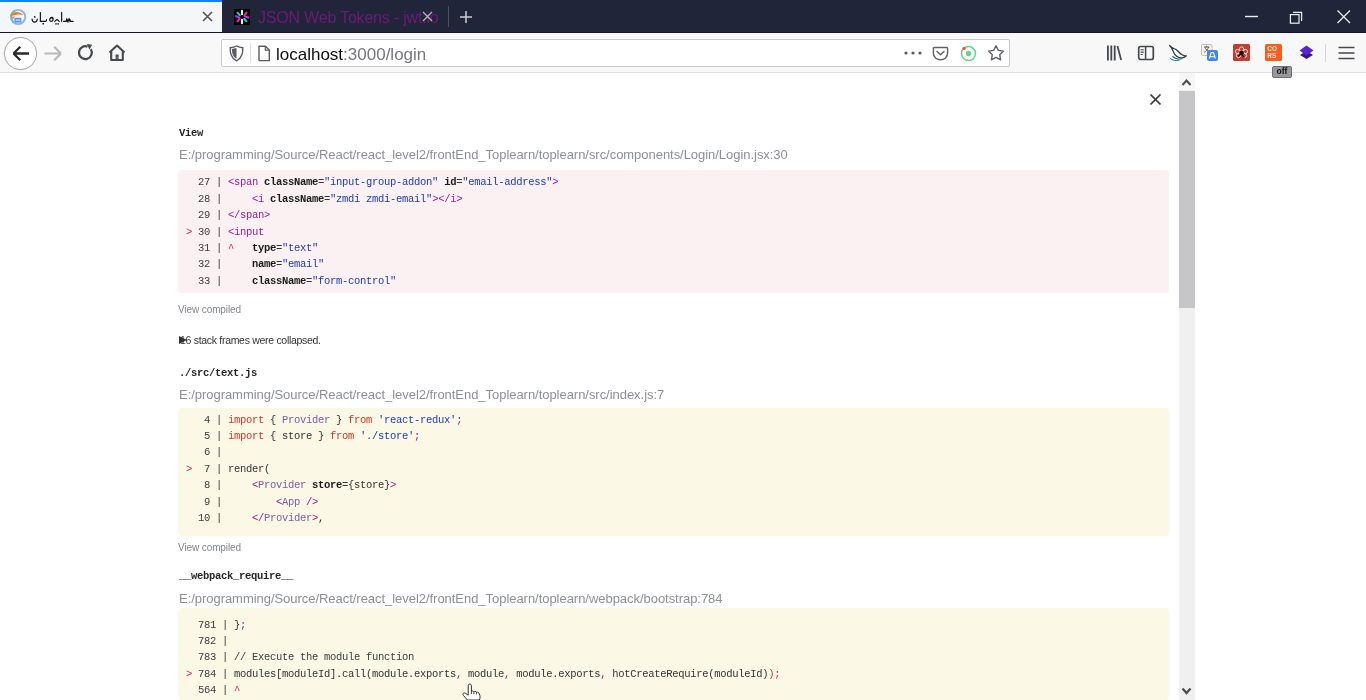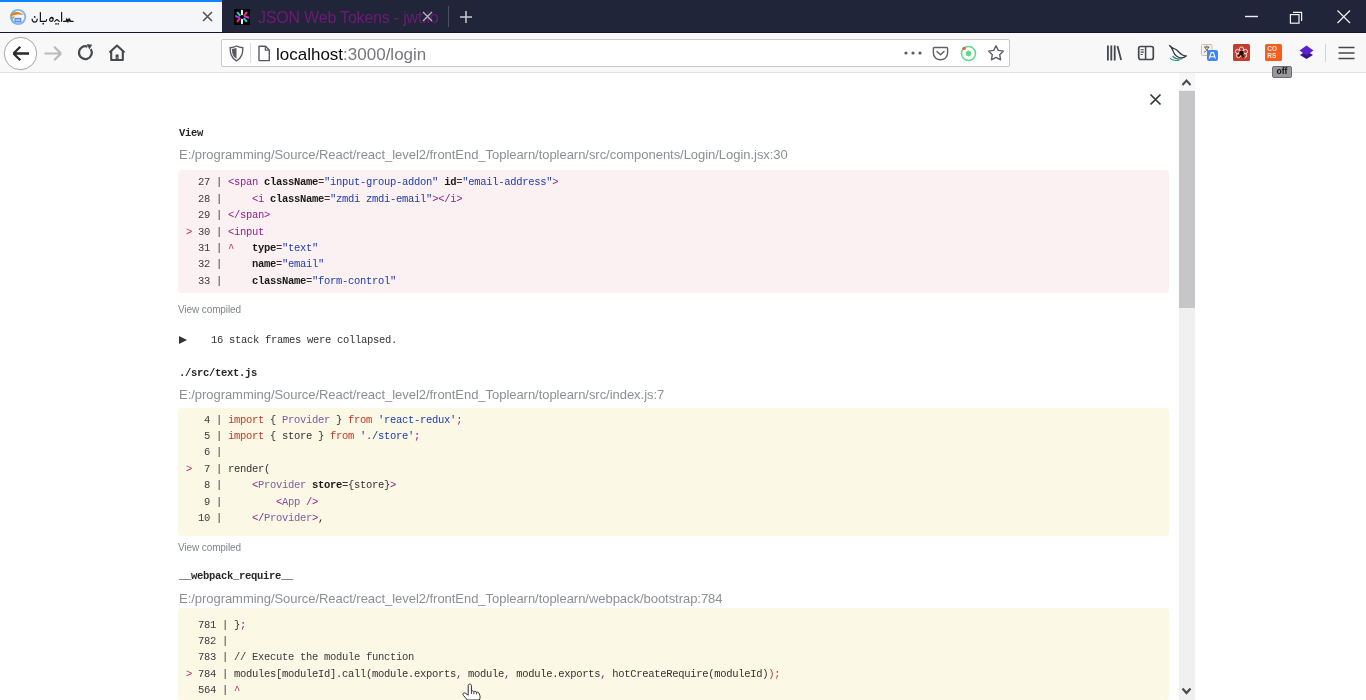--- a/index.html
+++ b/index.html
@@ -28,21 +28,21 @@
 .b2{background:#fbf8e5;}
 pre.code{margin:0;font-family:"Liberation Mono",monospace;font-size:10.5px;line-height:16.4px;letter-spacing:-0.3px;color:#333;}
 pre.code .g{color:#3b3b3b;}
 pre.code .t{color:#93208f;}
 pre.code .a{color:#1a1a1a;font-weight:bold;}
 pre.code .s{color:#1d3cae;}
 pre.code .k{color:#c5382b;}
 pre.code .cap{color:#795da3;}
 pre.code .m{color:#b62e62;}
 pre.code .c{color:#3c4043;}
-#collapsed{left:211px;top:334px;font-family:Liberation Mono, monospace;font-size:10.5px;letter-spacing:-0.3px;color:#333;}
+#collapsed{left:180px;top:334px;font-family:Liberation Sans, sans-serif;font-size:10.5px;letter-spacing:-0.3px;color:#333;}
 #coltri{left:179px;top:336px;width:0;height:0;border-left:8px solid #333;border-top:4.5px solid transparent;border-bottom:4.5px solid transparent;}
 
 #sctrack{left:1179px;top:73px;width:16px;height:627px;background:#f0f0f1;}
 #scthumb{left:1179px;top:91px;width:16px;height:217px;background:#c6c6c8;}
 </style>
 </head>
 <body>
 <div id="root">
 
   <div class="abs" id="tabbar"></div>

